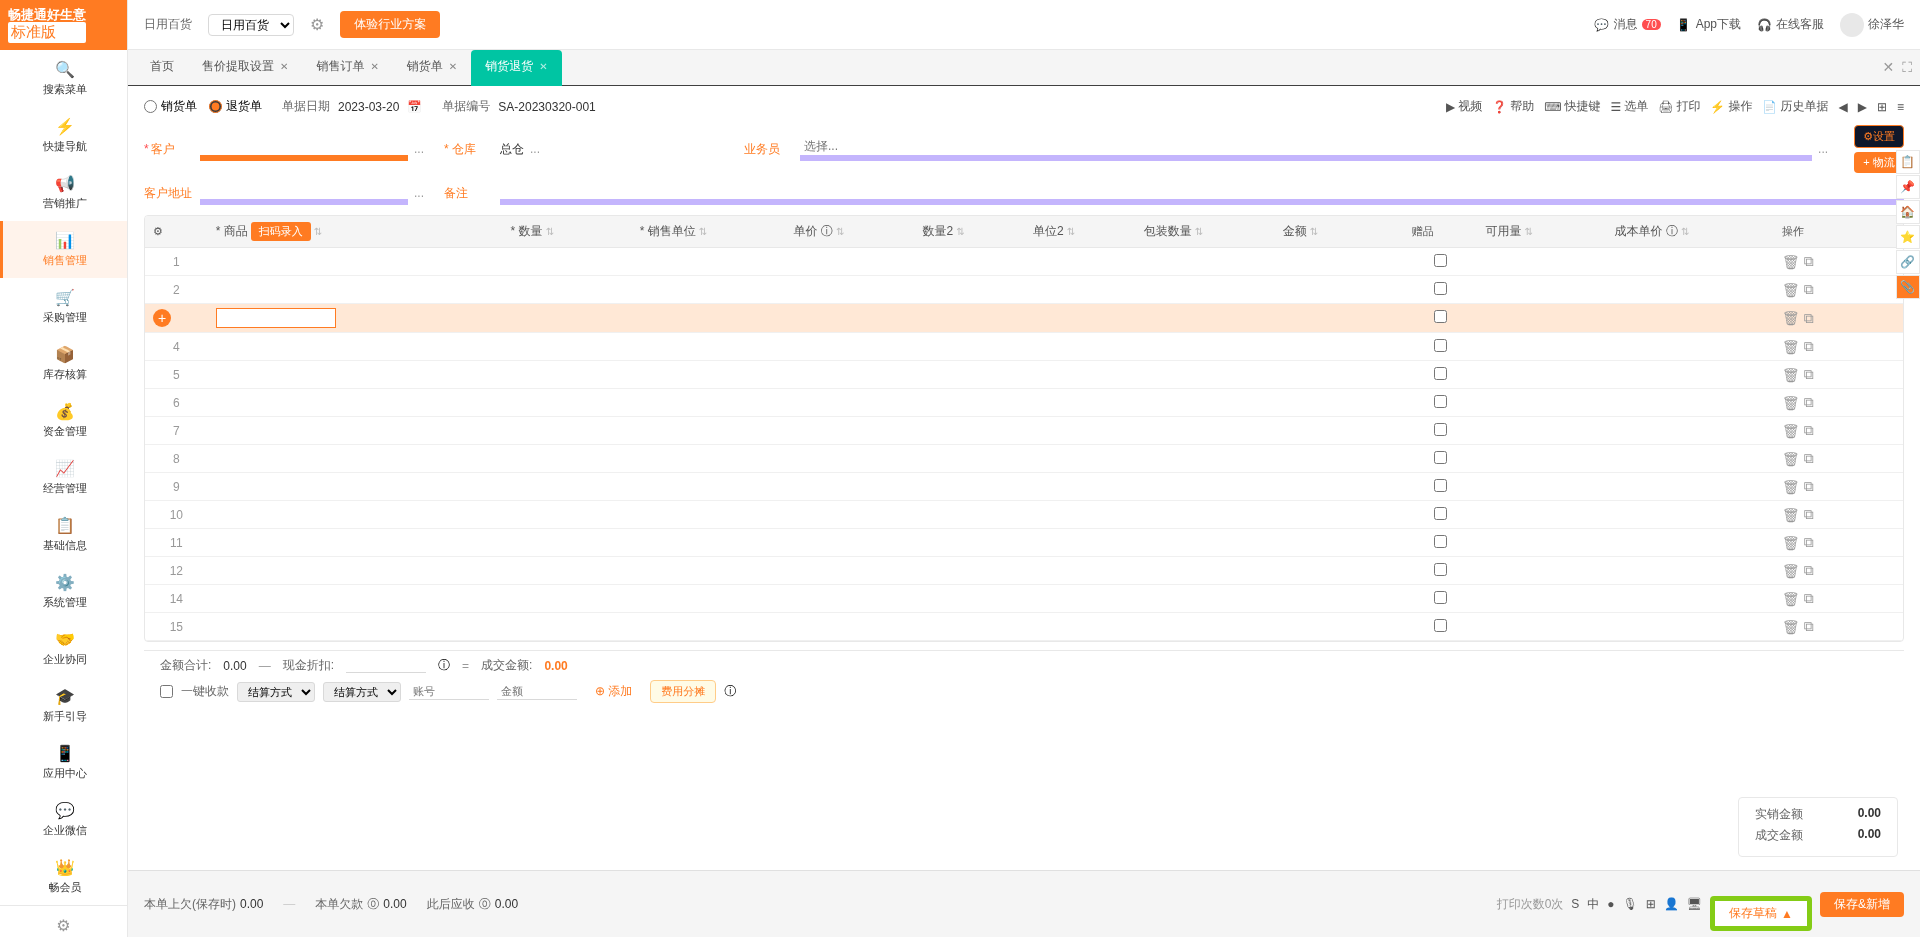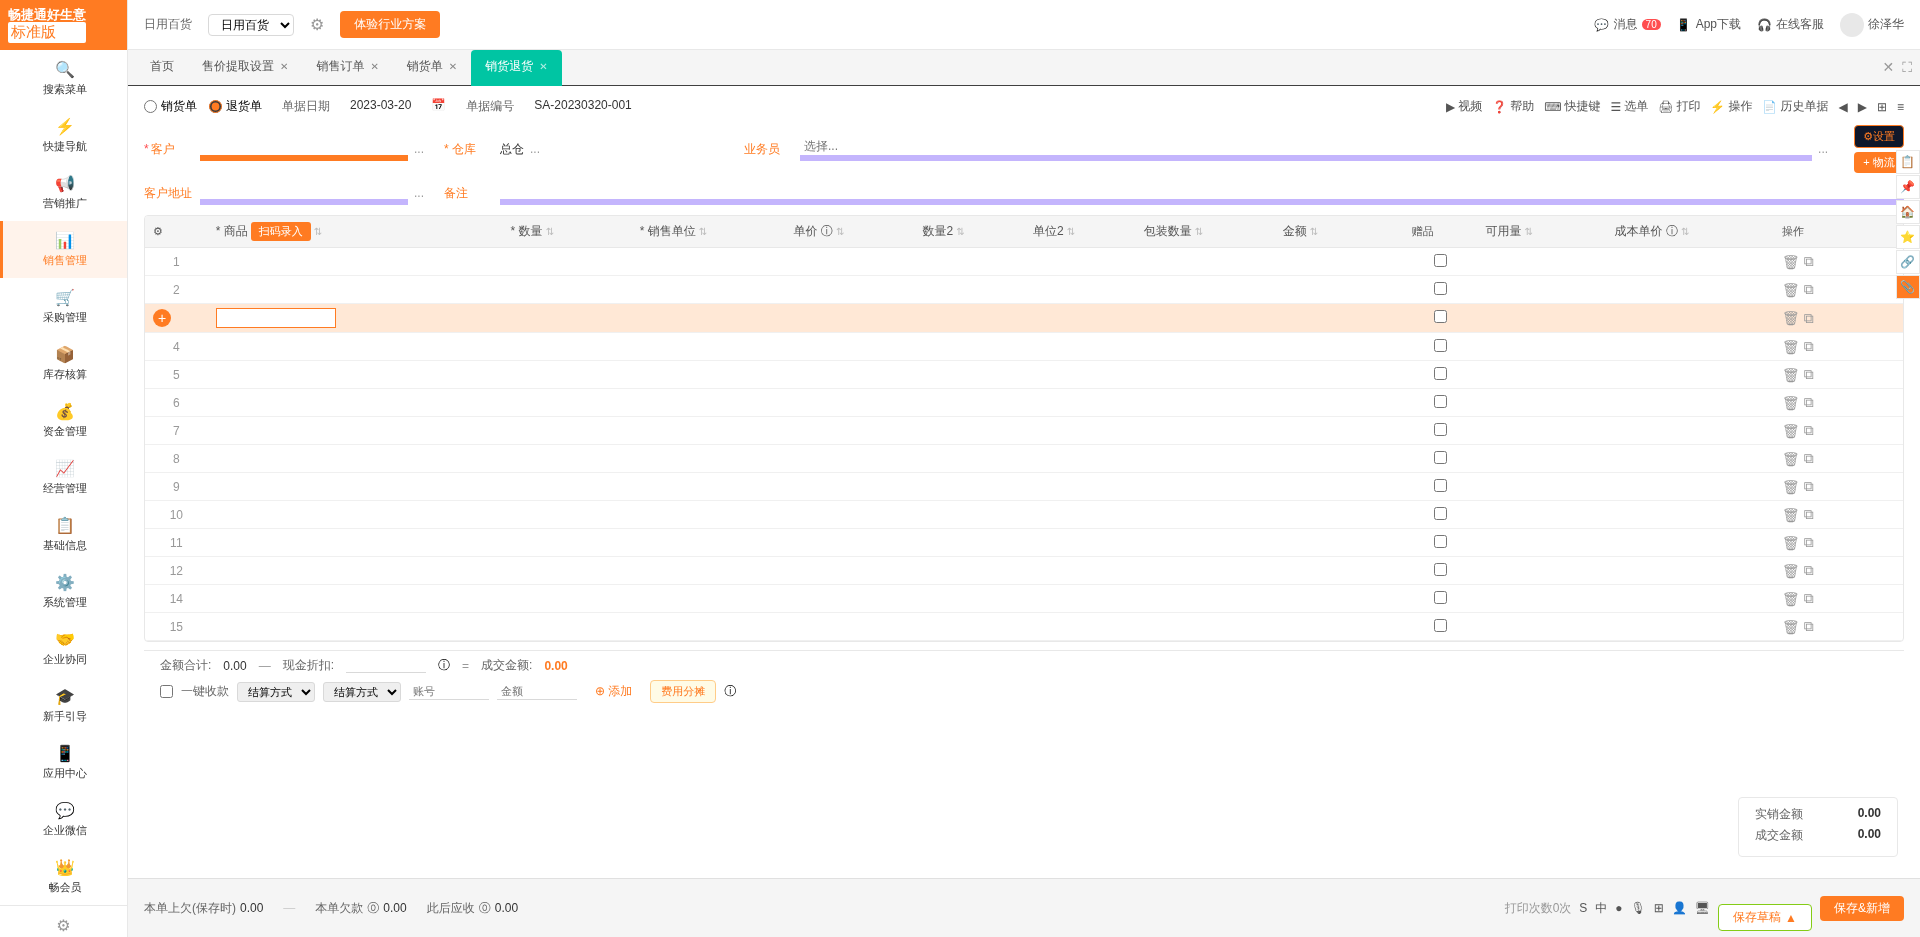--- a/index.html
+++ b/index.html
@@ -39,21 +39,21 @@
     .tabbar-action-btn { cursor: pointer; color: #999; font-size: 14px; }
 
     
     .content { flex: 1; overflow-y: auto; padding: 12px 16px; background: #fff; }
 
     
     .form-header { display: flex; align-items: center; gap: 20px; margin-bottom: 10px; }
     .radio-group { display: flex; align-items: center; gap: 12px; }
     .radio-item { display: flex; align-items: center; gap: 4px; cursor: pointer; }
     .radio-item input { cursor: pointer; accent-color: #ff7b22; }
-    .form-field-row { display: flex; align-items: flex-start; gap: 20px; color: #555; }
+    .form-field-row { display: flex; align-items: center; gap: 8px; color: #555; }
     .field-label { color: #666; white-space: nowrap; }
     .field-value { color: #333; font-weight: 500; }
     .form-toolbar { margin-left: auto; display: flex; align-items: center; gap: 10px; font-size: 12px; color: #555; }
     .form-toolbar-item { display: flex; align-items: center; gap: 3px; cursor: pointer; }
     .form-cell { display: flex; align-items: center; gap: 6px; }
     .form-cell-label { color: #ff7b22; white-space: nowrap; min-width: 50px; }
     .form-cell-label.required::before { content: '*'; color: #ff4d4f; margin-right: 2px; }
     .form-input { flex: 1; border: none; border-bottom: 6px solid #c4b5fd; outline: none; padding: 2px 4px; color: #333; background: transparent; }
     .form-input-ellipsis { color: #999; cursor: pointer; }
     .form-btn-extra { background: #ff7b22; color: #fff; border: none; border-radius: 4px; padding: 3px 8px; cursor: pointer; font-size: 11px; margin-left: 6px; }
@@ -87,21 +87,21 @@
     .footer-select { border: 1px solid #d9d9d9; border-radius: 3px; padding: 2px 6px; font-size: 11px; }
     .footer-input { border: none; border-bottom: 1px solid #d9d9d9; width: 80px; padding: 2px 4px; font-size: 11px; }
     .add-btn { background: #ff7b22; color: #fff; border: none; border-radius: 4px; padding: 3px 10px; cursor: pointer; font-size: 11px; }
     .split-btn { background: #fffbe6; color: #ff7b22; border: 1px solid #ffcc88; border-radius: 4px; padding: 3px 10px; cursor: pointer; font-size: 11px; }
 
     
     .bottombar { background: #f5f5f5; border-top: 1px solid #e0e0e0; padding: 6px 16px; display: flex; align-items: center; gap: 20px; }
     .bottombar-item { display: flex; align-items: center; gap: 4px; color: #666; font-size: 11px; }
     .bottombar-value { color: #333; }
     .bottombar-right { margin-left: auto; display: flex; align-items: center; gap: 8px; }
-    .save-draft-btn { background: #fff; border: 1px solid #84cc16; border-radius: 4px; padding: 4px 14px; cursor: pointer; color: #ff7b22; font-size: 12px; display: flex; align-items: center; gap: 4px; margin-top: 19px; }
+    .save-draft-btn { background: #fff; border: 5px solid #84cc16; border-radius: 4px; padding: 4px 14px; cursor: pointer; color: #ff7b22; font-size: 12px; display: flex; align-items: center; gap: 4px; margin-top: 19px; }
     .save-new-btn { background: #ff7b22; border: none; border-radius: 4px; padding: 4px 14px; cursor: pointer; color: #fff; font-size: 12px; display: flex; align-items: center; gap: 4px; }
 
     
     .summary-panel { position: fixed; right: 22px; bottom: 80px; background: #fff; border: 1px solid #e8e8e8; border-radius: 4px; padding: 8px 16px; min-width: 160px; }
     .summary-row { display: flex; justify-content: space-between; gap: 20px; color: #666; margin-bottom: 4px; font-size: 12px; }
     .summary-row .val { color: #333; font-weight: 600; }
 
     
     .right-toolbar { position: fixed; right: 0; top: 150px; display: flex; flex-direction: column; gap: 1px; z-index: 100; }
     .rt-btn { background: #fff; border: 1px solid #e8e8e8; width: 24px; height: 24px; display: flex; align-items: center; justify-content: center; cursor: pointer; color: #666; font-size: 12px; }

